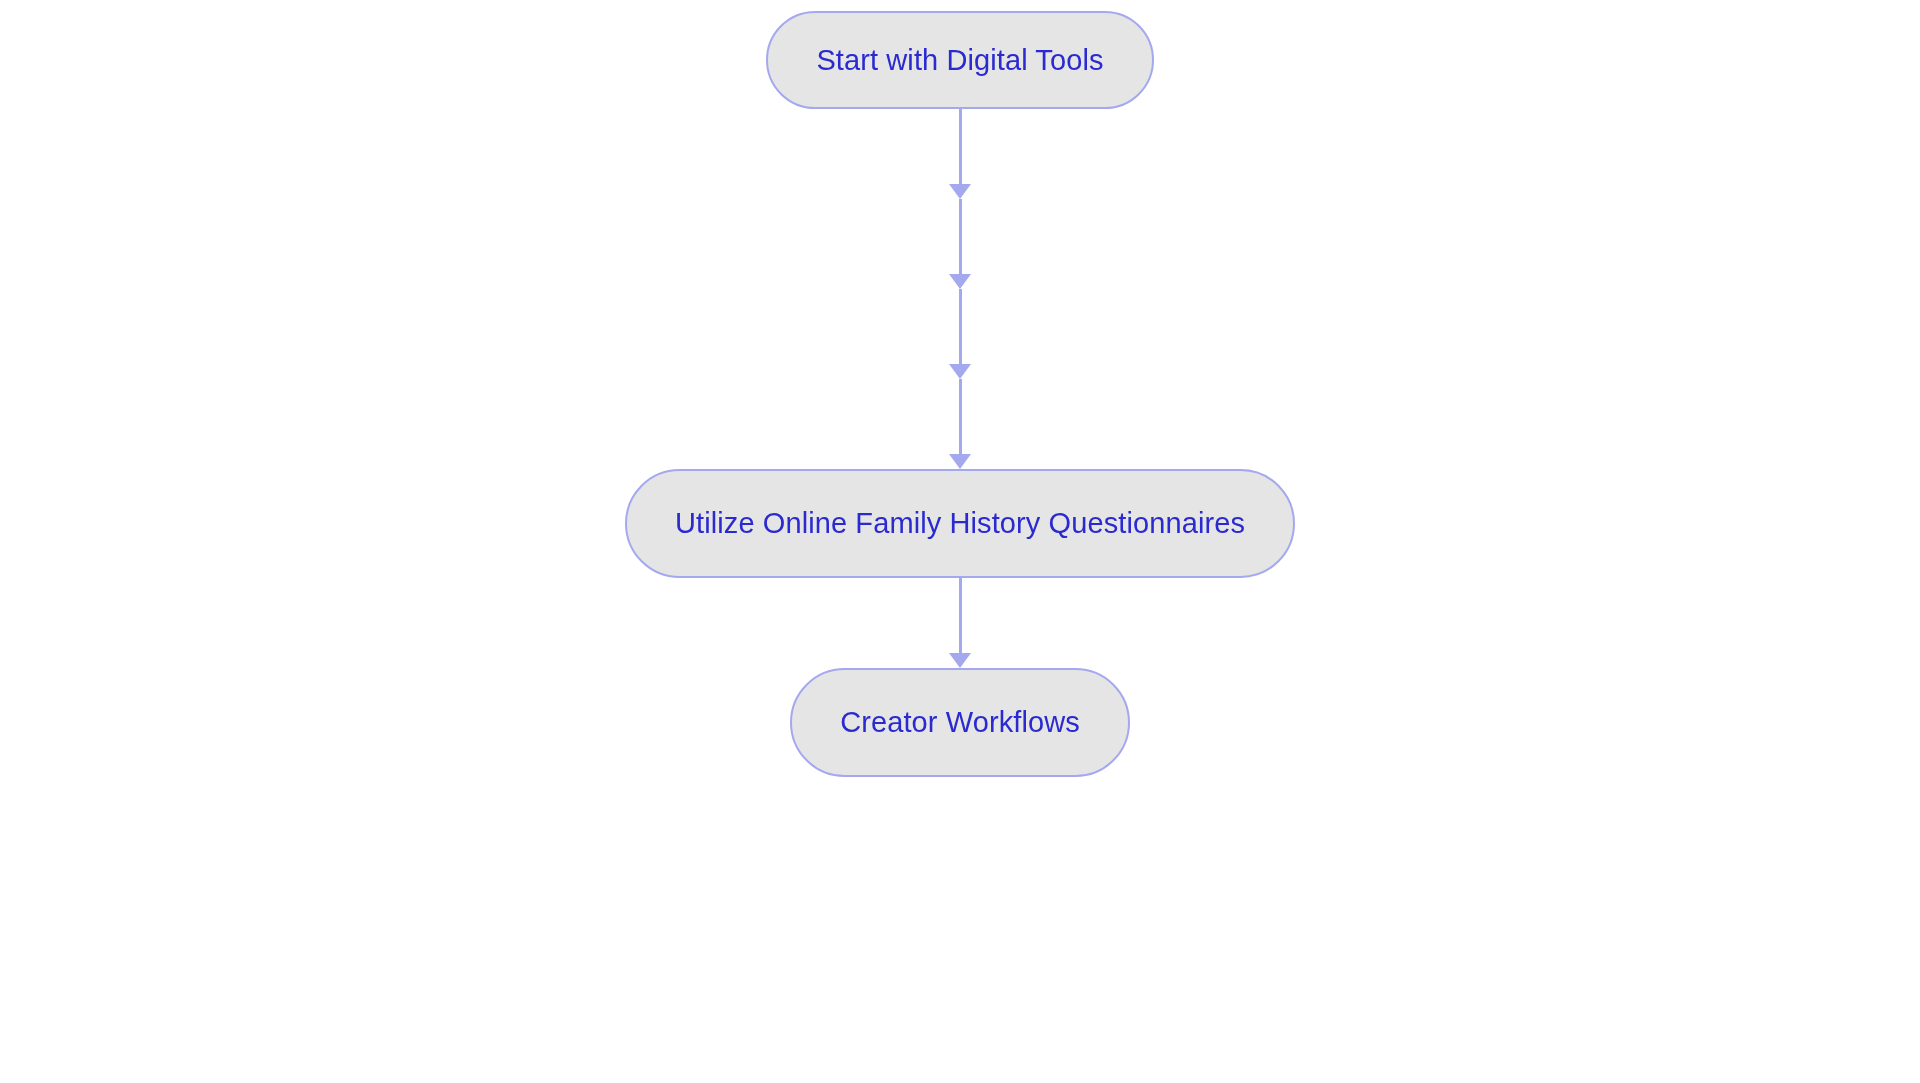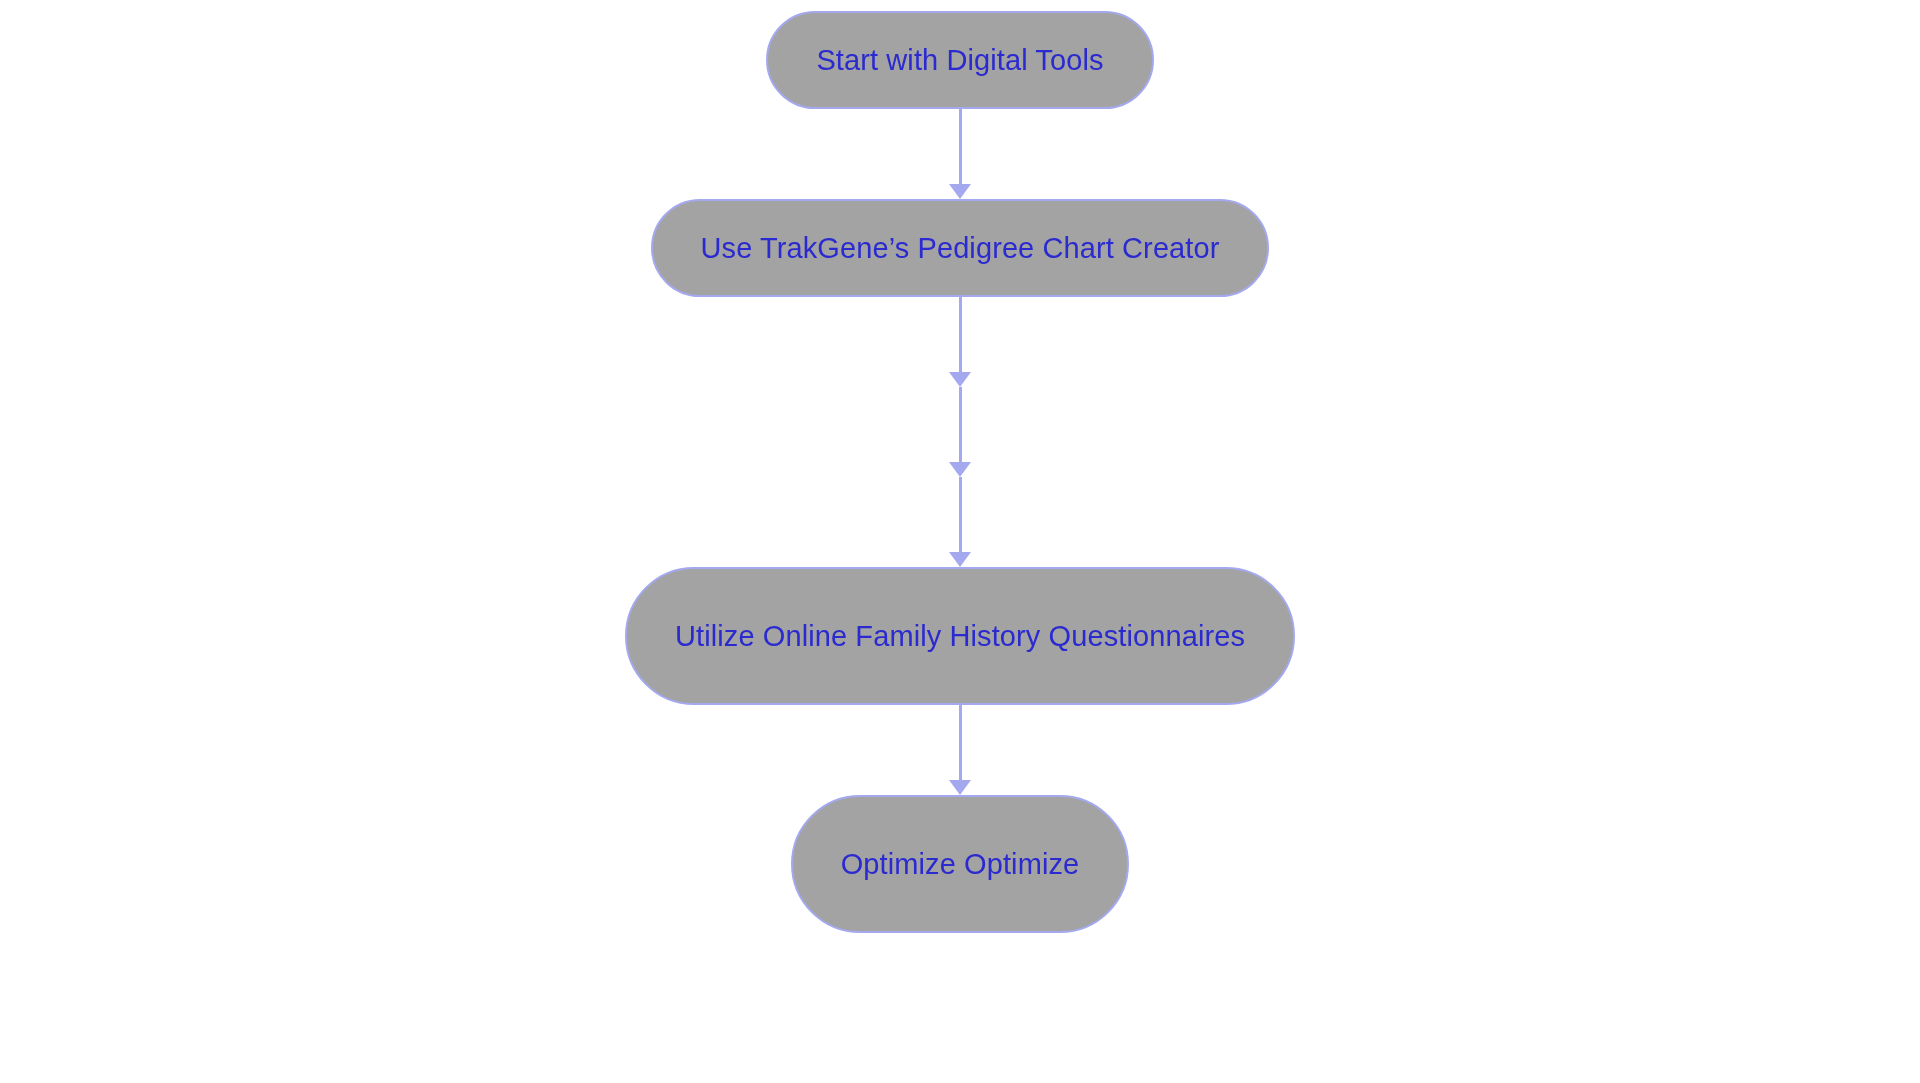--- a/index.html
+++ b/index.html
@@ -30,40 +30,40 @@
     display: flex;
     flex-direction: column;
     align-items: center;
     justify-content: flex-start;
     padding-top: 11px;
     box-sizing: border-box;
   }
 
   .flow-node {
     box-sizing: border-box;
-    background: #a3a3a3;
+    background: #e5e5e5;
     border: 2px solid #a4a9ef;
     border-radius: 999px;
     color: #2a2ad0;
     display: flex;
     align-items: center;
     justify-content: center;
     text-align: center;
     white-space: nowrap;
     font-family: "Liberation Sans", sans-serif;
     font-size: 29px;
     font-weight: 400;
     letter-spacing: 0.1px;
     line-height: 1;
     padding: 0 48px;
     height: 98px;
   }
 
   .flow-node.size-tall {
-    height: 138px;
+    height: 109px;
   }
 
   .flow-connector {
     position: relative;
     width: 24px;
     height: 90px;
     display: flex;
     flex-direction: column;
     align-items: center;
     justify-content: flex-start;
@@ -91,23 +91,20 @@
 
     <div class="flow-node">
       <span>Start with Digital Tools</span>
     </div>
 
     <div class="flow-connector">
       <div class="connector-line"></div>
       <div class="connector-arrowhead"></div>
     </div>
 
-    <div class="flow-node">
-      <span>Use TrakGene’s Pedigree Chart Creator</span>
-    </div>
 
     <div class="flow-connector">
       <div class="connector-line"></div>
       <div class="connector-arrowhead"></div>
     </div>
 
 
     <div class="flow-connector">
       <div class="connector-line"></div>
       <div class="connector-arrowhead"></div>
@@ -122,17 +119,17 @@
     <div class="flow-node size-tall">
       <span>Utilize Online Family History Questionnaires</span>
     </div>
 
     <div class="flow-connector">
       <div class="connector-line"></div>
       <div class="connector-arrowhead"></div>
     </div>
 
     <div class="flow-node size-tall">
-      <span>Optimize Optimize</span>
+      <span>Creator Workflows</span>
     </div>
 
   </div>
 </div>
 
 </body></html>

